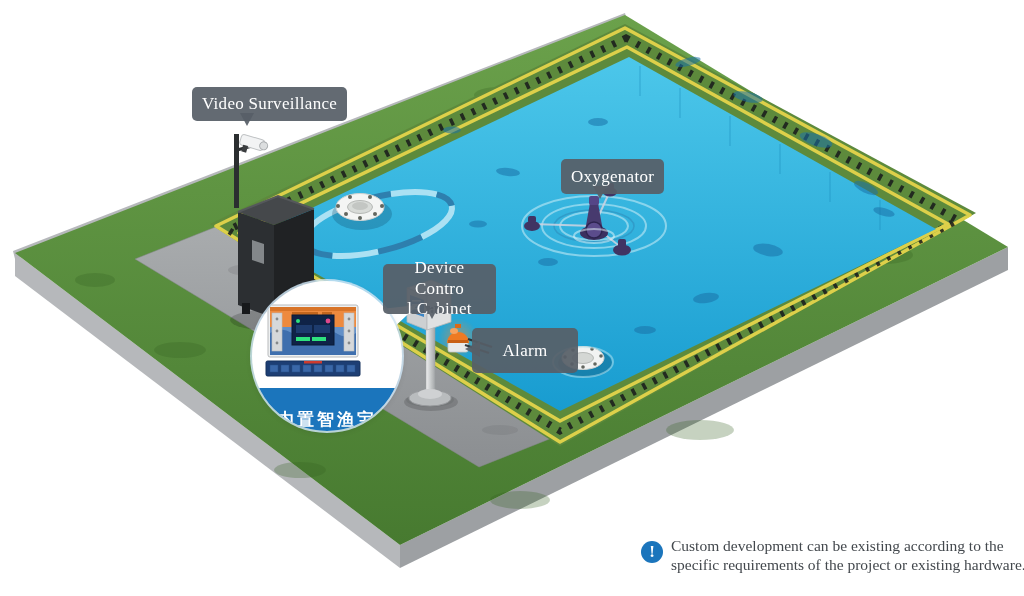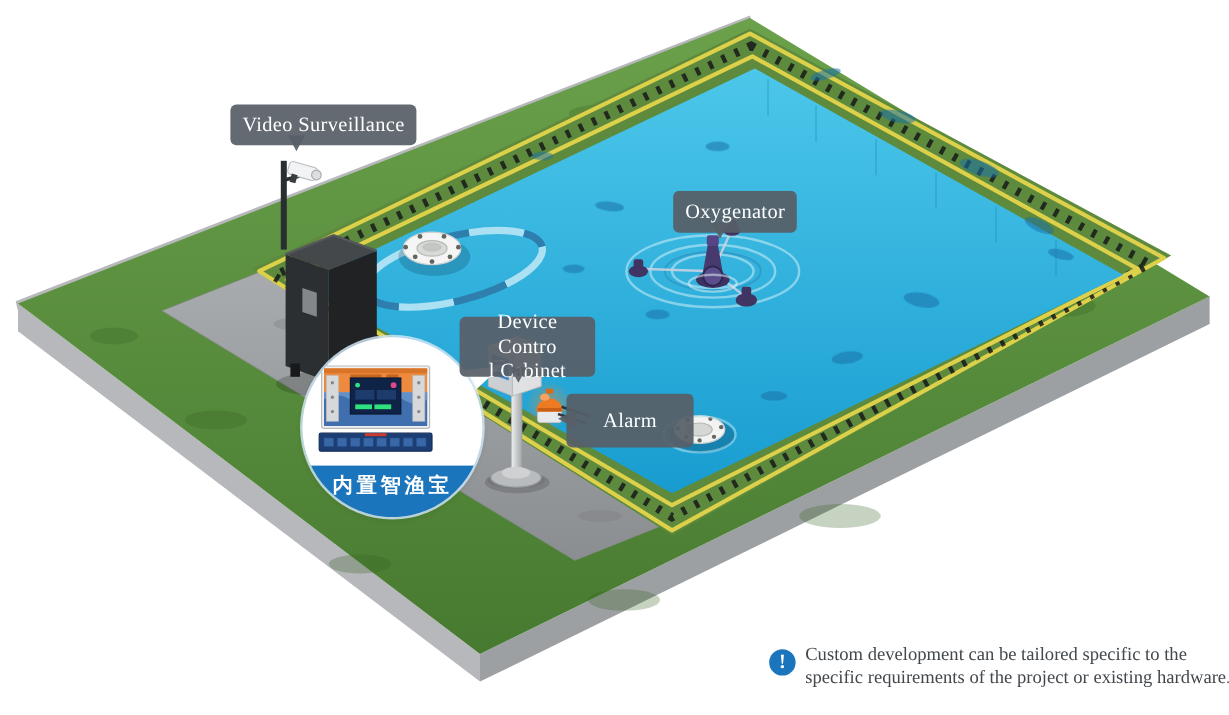--- a/index.html
+++ b/index.html
@@ -53,21 +53,21 @@
   }
   #inset{
     position:absolute;left:252px;top:281px;width:150px;height:150px;
     background:#ffffff;border-radius:50%;overflow:hidden;z-index:15;
     box-shadow:0 0 0 2px rgba(205,227,242,.85), 0 2px 6px rgba(0,0,0,.12);
   }
   #inset-caption{
     position:absolute;left:0;right:0;bottom:0;height:43px;
     background:#1b75bc;color:#ffffff;
     display:flex;align-items:flex-start;justify-content:center;
-    padding-top:5px;box-sizing:border-box;
+    padding-top:20px;box-sizing:border-box;
     font-family:"Liberation Sans",sans-serif;
     font-size:17px;font-weight:bold;letter-spacing:3px;
   }
 
   
   #note{
     position:absolute;left:641px;top:536px;display:flex;z-index:20;
   }
   #note-icon{
     width:22px;height:22px;border-radius:50%;background:#1b75bc;
@@ -340,18 +340,18 @@
       <rect x="73" y="84" width="8" height="7" fill="#3a67a8" stroke="#274f87" stroke-width="0.5"></rect>
       <rect x="84" y="84" width="8" height="7" fill="#3a67a8" stroke="#274f87" stroke-width="0.5"></rect>
       <rect x="95" y="84" width="8" height="7" fill="#3a67a8" stroke="#274f87" stroke-width="0.5"></rect>
     </svg>
     <div id="inset-caption">内置智渔宝</div>
   </div>
 
   <div id="note">
     <div id="note-icon">!</div>
     <div id="note-text">
-      <span>Custom development can be tailored specific to the</span><br>
+      <span>Custom development can be existing according to the</span><br>
       <span>specific requirements of the project or existing hardware.</span>
     </div>
   </div>
 
 </div>
 
 </body></html>

